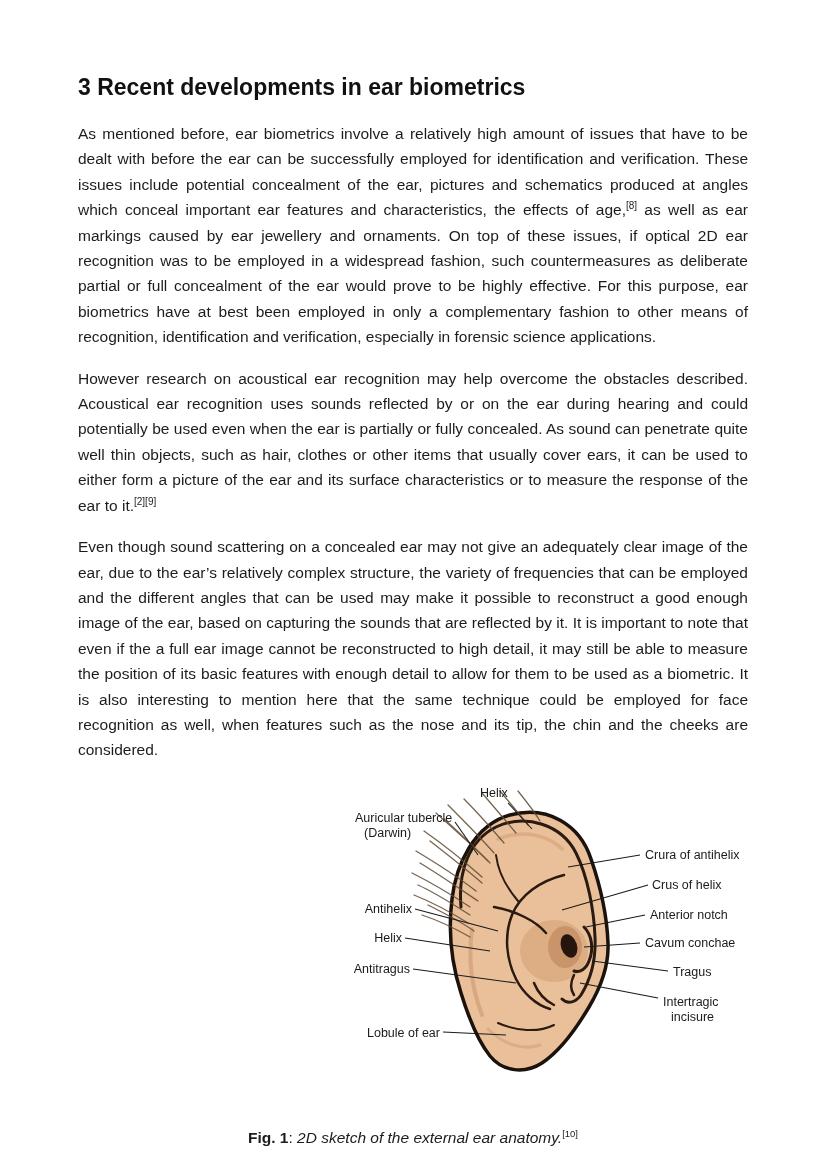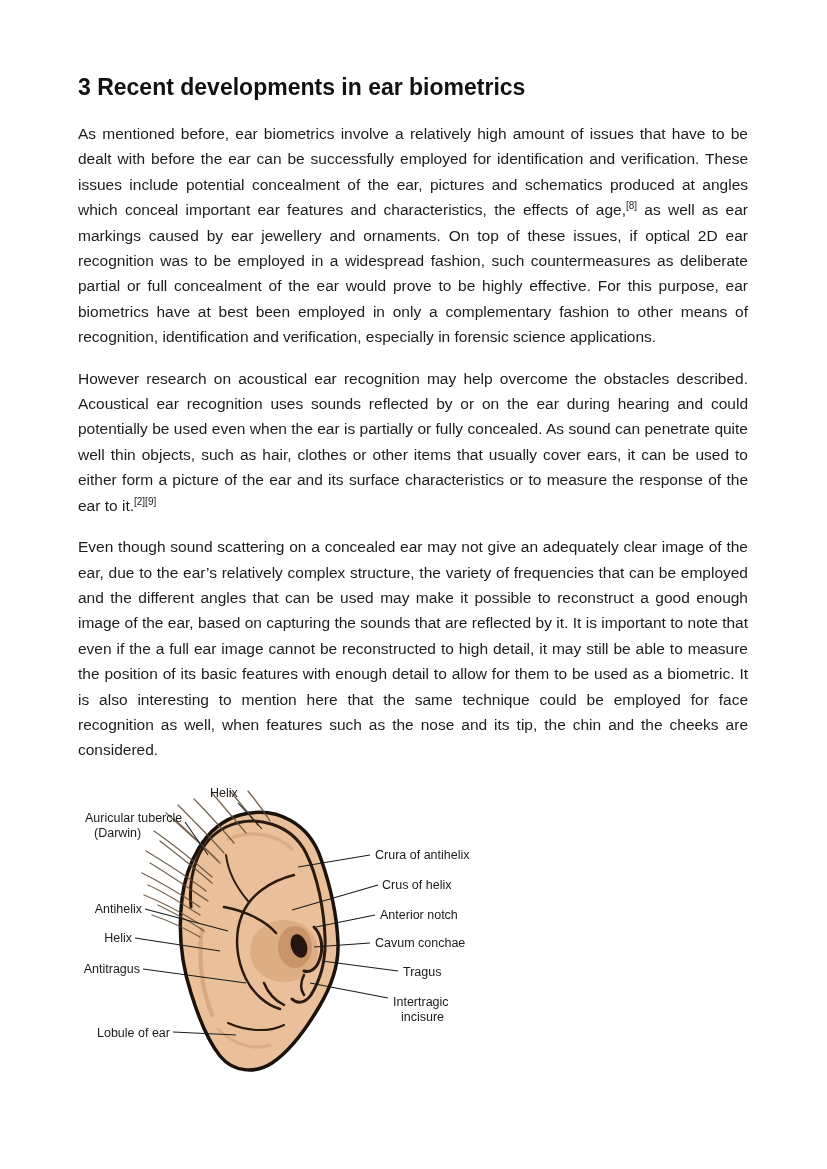--- a/index.html
+++ b/index.html
@@ -32,21 +32,21 @@
     margin: 6px 0 16px 0;
   }
   sup.ref {
     font-size: 10px;
     line-height: 0;
     vertical-align: super;
   }
   .figure-wrap {
     margin-top: 12px;
     display: flex;
-    justify-content: flex-start;
+    justify-content: flex-end;
   }
   svg .fig-label {
     font-family: "Liberation Sans", "DejaVu Sans", sans-serif;
     font-size: 12.5px;
     fill: #1a1a1a;
   }
   .caption {
     margin-top: 50px;
     text-align: center;
     font-size: 15.5px;
@@ -145,14 +145,15 @@
         <text class="fig-label" x="315" y="227" text-anchor="start">Intertragic</text>
         <text class="fig-label" x="323" y="242" text-anchor="start">incisure</text>
         <text class="fig-label" x="64" y="134" text-anchor="end">Antihelix</text>
         <text class="fig-label" x="54" y="163" text-anchor="end">Helix</text>
         <text class="fig-label" x="62" y="194" text-anchor="end">Antitragus</text>
         <text class="fig-label" x="92" y="258" text-anchor="end">Lobule of ear</text>
       </g>
     </svg>
   </div>
 
+  <div class="caption"><span class="cap-label">Fig. 1</span><span>: </span><span class="cap-text">2D sketch of the external ear anatomy.</span><sup>[10]</sup></div>
 
 </div>
 
 </body></html>

